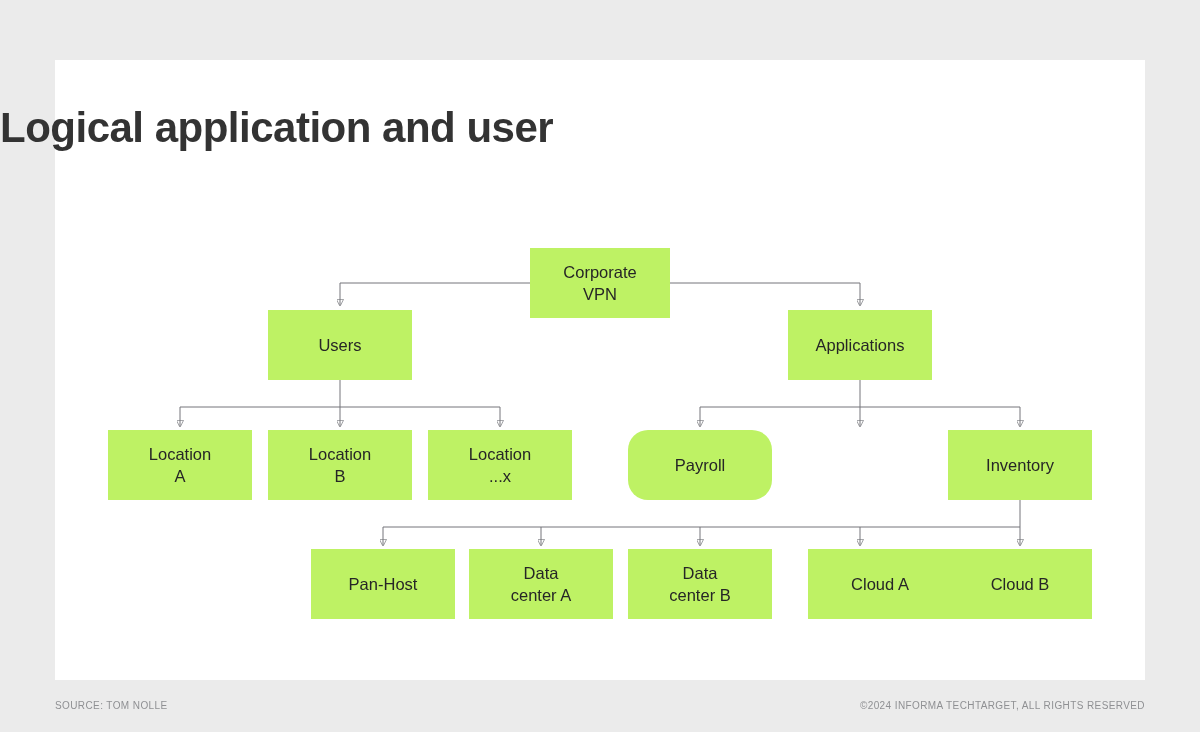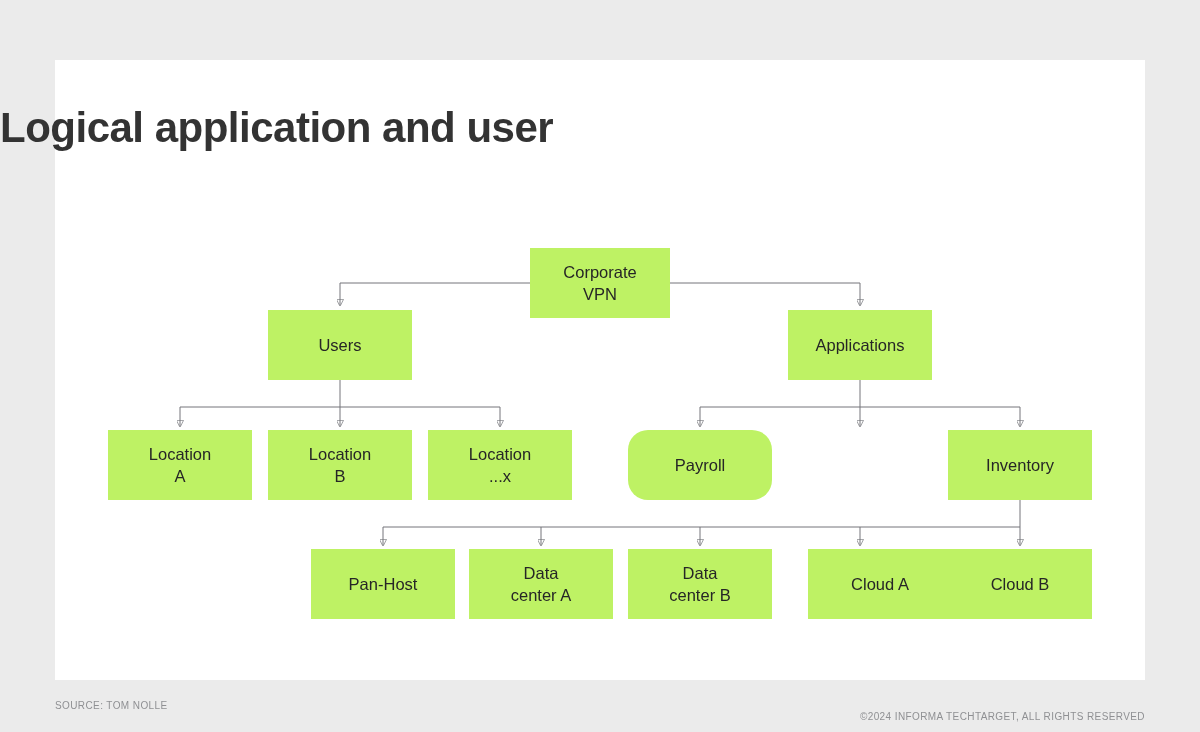--- a/index.html
+++ b/index.html
@@ -57,21 +57,21 @@
   }
   .footer-left, .footer-right {
     position: absolute;
     top: 700px;
     font-size: 10px;
     letter-spacing: 0.4px;
     color: #8f9093;
     text-transform: uppercase;
   }
   .footer-left { left: 55px; }
-  .footer-right { right: 55px; text-align: left; margin-top: 11px; }
+  .footer-right { right: 55px; text-align: left; }
 </style>
 </head>
 <body>
 
 <div class="page">
 
   <div class="card"></div>
 
   <div class="title">
     <span>Logical application and user</span>

